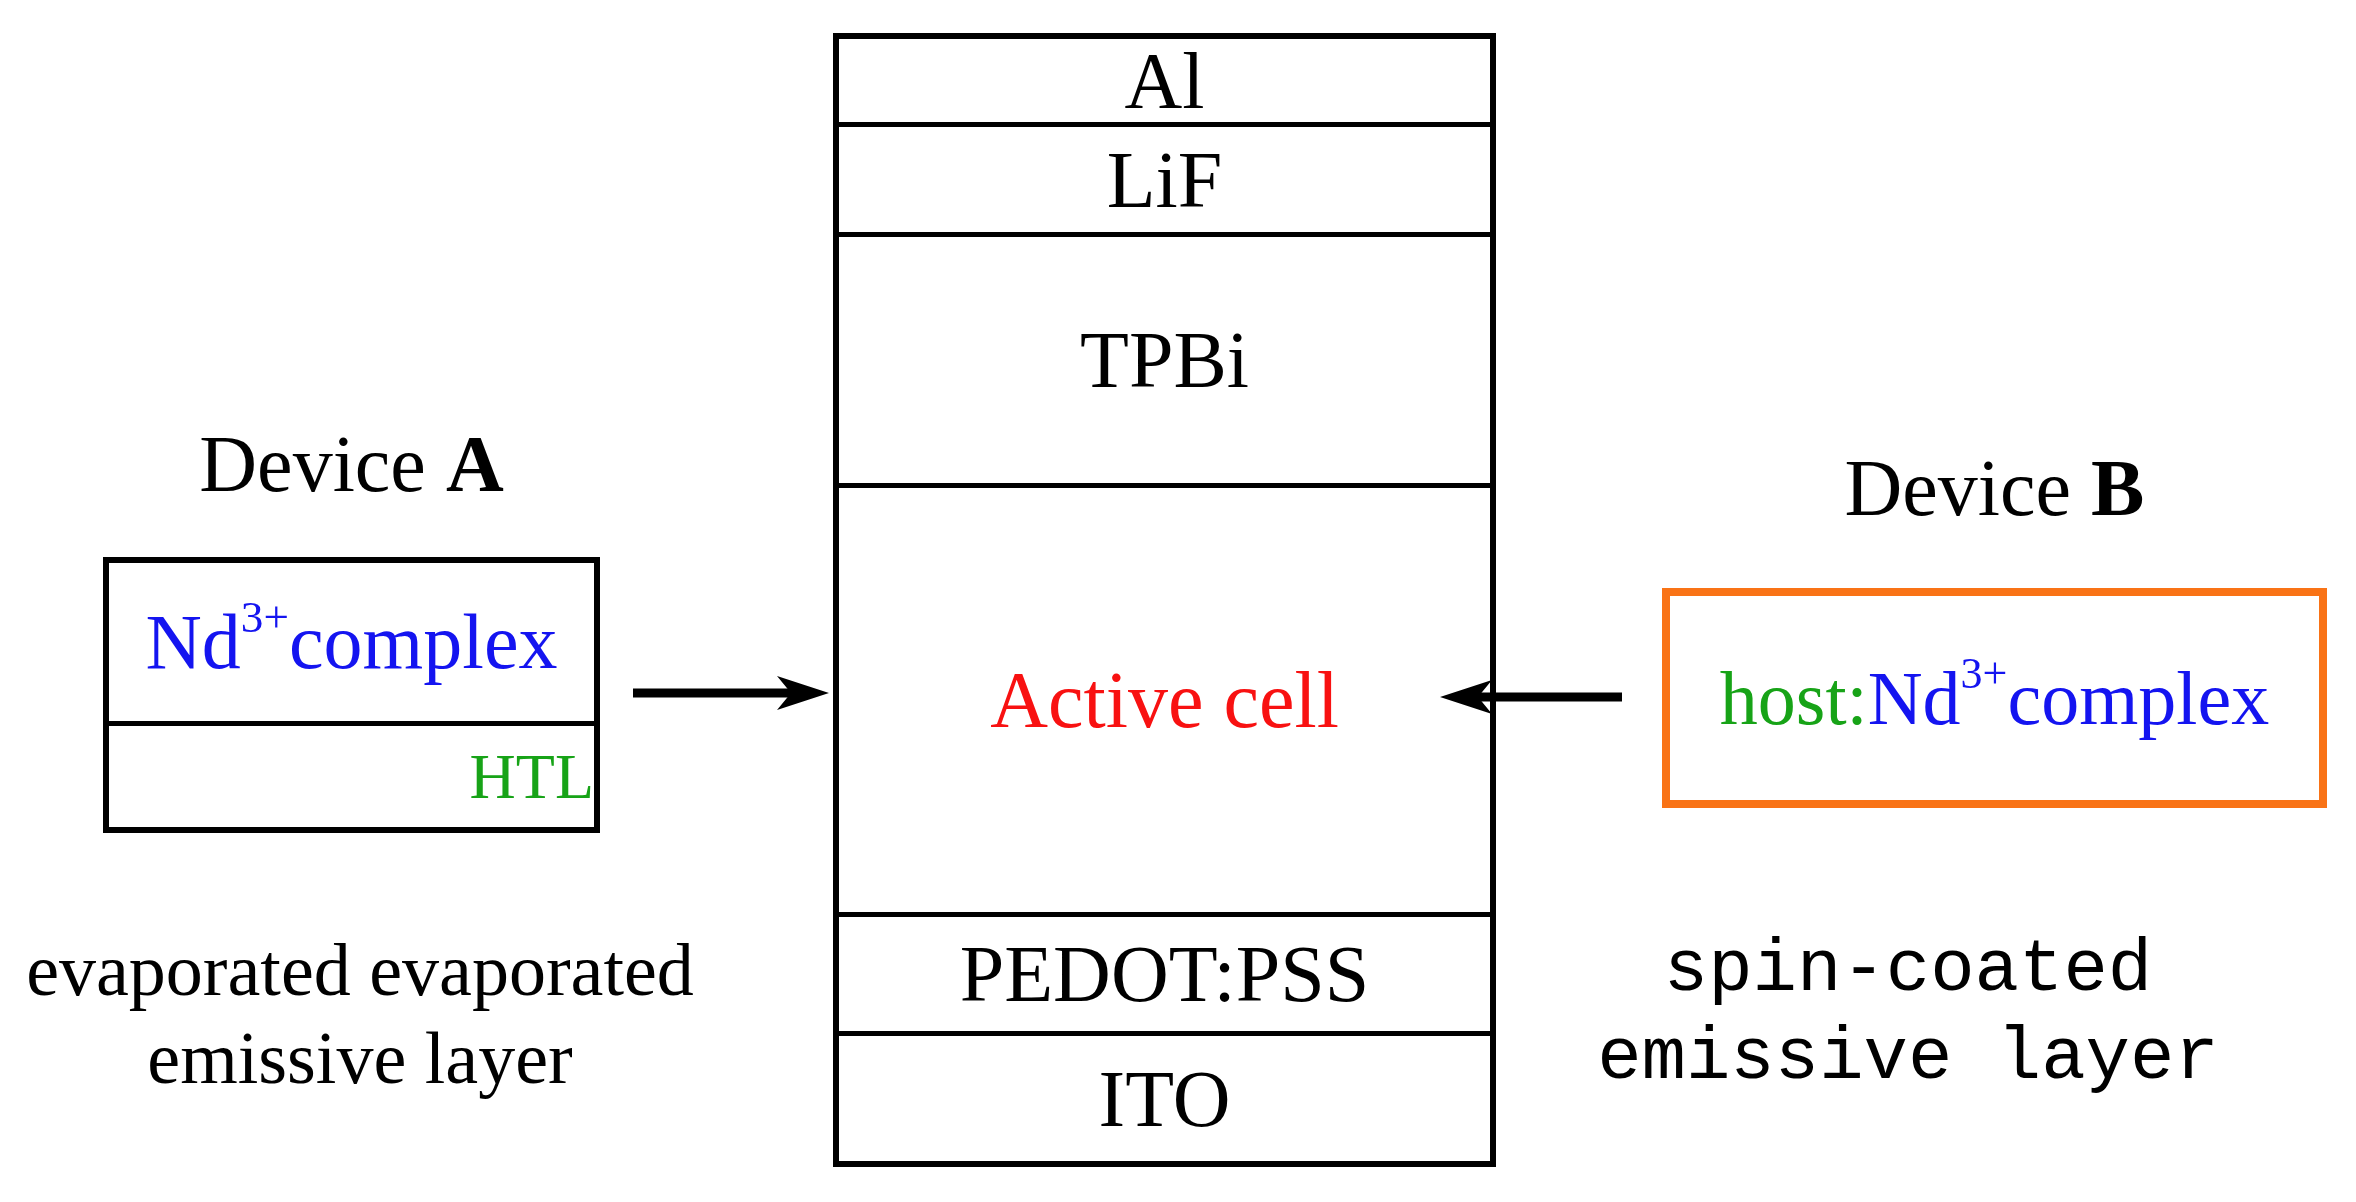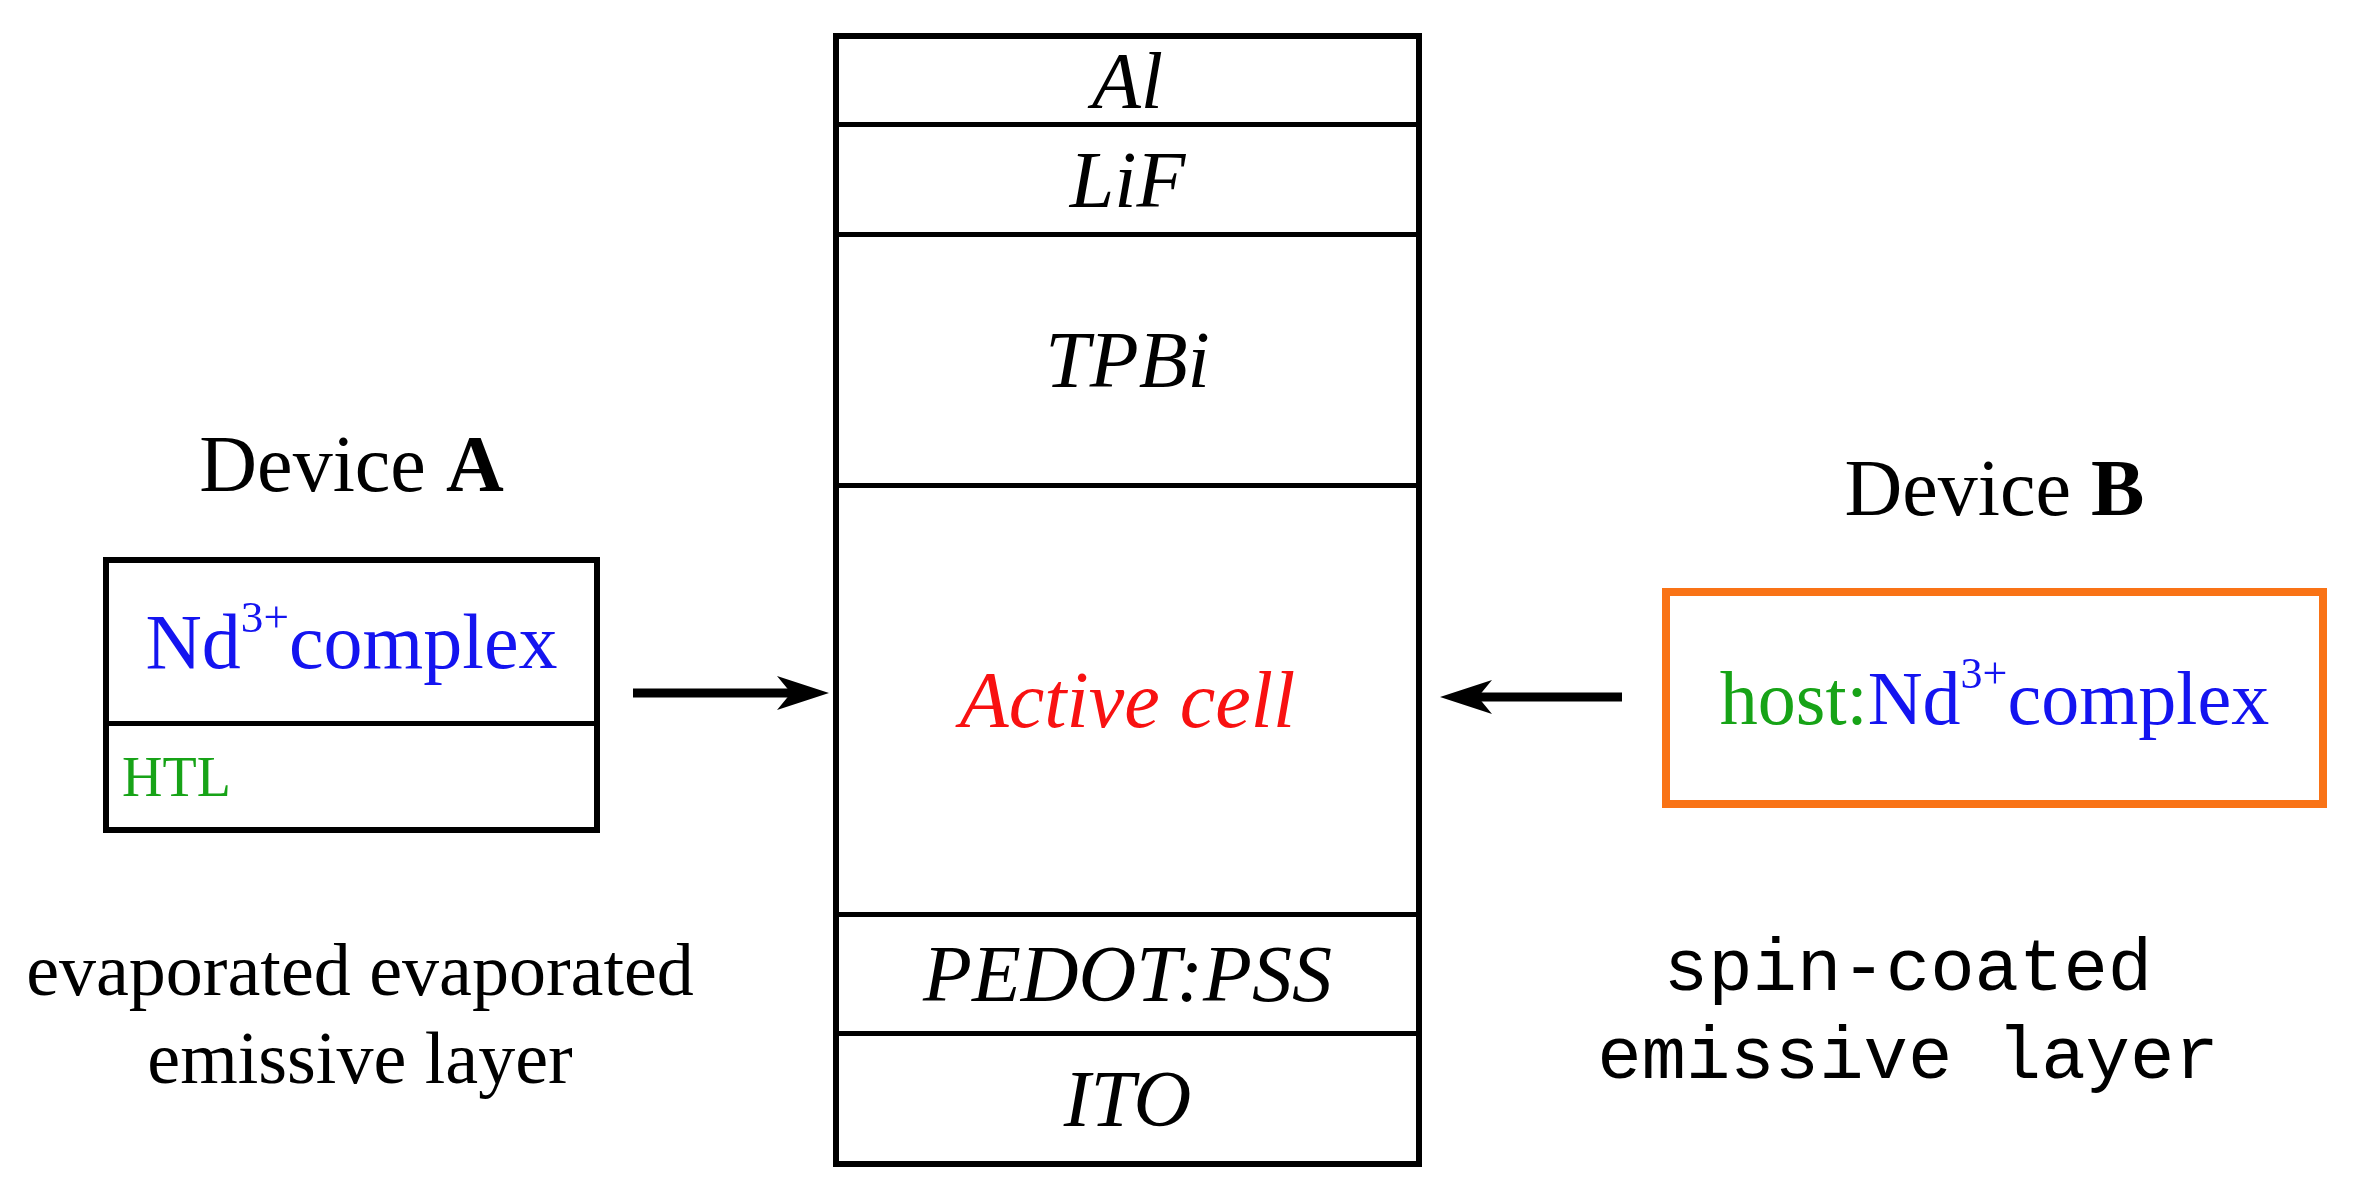--- a/index.html
+++ b/index.html
@@ -10,27 +10,26 @@
     background: #ffffff;
     font-family: "Liberation Serif", "DejaVu Serif", serif;
     color: var(--black, #000);
     overflow: hidden;
   }
 
   
   #stack {
     position: absolute;
     left: 833px; top: 33px;
-    width: 589px; height: 1134px;
+    width: 663px; height: 1134px;
     border: 6px solid #000;
     box-sizing: border-box;
     display: flex;
     flex-direction: column;
     background: #fff;
-    font-style: italic;
   }
   .layer {
     display: flex;
     align-items: center;
     justify-content: center;
     font-size: 80px;
     line-height: 1;
     box-sizing: border-box;
   }
   .layer.sep { border-bottom: 5px solid #000; }
@@ -67,22 +66,22 @@
   #device-a-row1 {
     height: 158px;
     border-bottom: 5px solid #000;
     display: flex; align-items: center; justify-content: center;
     font-size: 78px; line-height: 1;
     color: var(--blue, #1414f0);
     white-space: nowrap;
   }
   #device-a-row2 {
     flex: 1;
-    display: flex; align-items: center; justify-content: flex-start;
-    font-size: 56px; line-height: 1;
+    display: flex; align-items: center; justify-content: flex-end;
+    font-size: 64px; line-height: 1;
     color: var(--green, #17a317);
     margin-left: 13px;
   }
 
   
   #device-b-box {
     position: absolute;
     left: 1662px; top: 588px;
     width: 665px; height: 220px;
     border: 8px solid #f97316;

